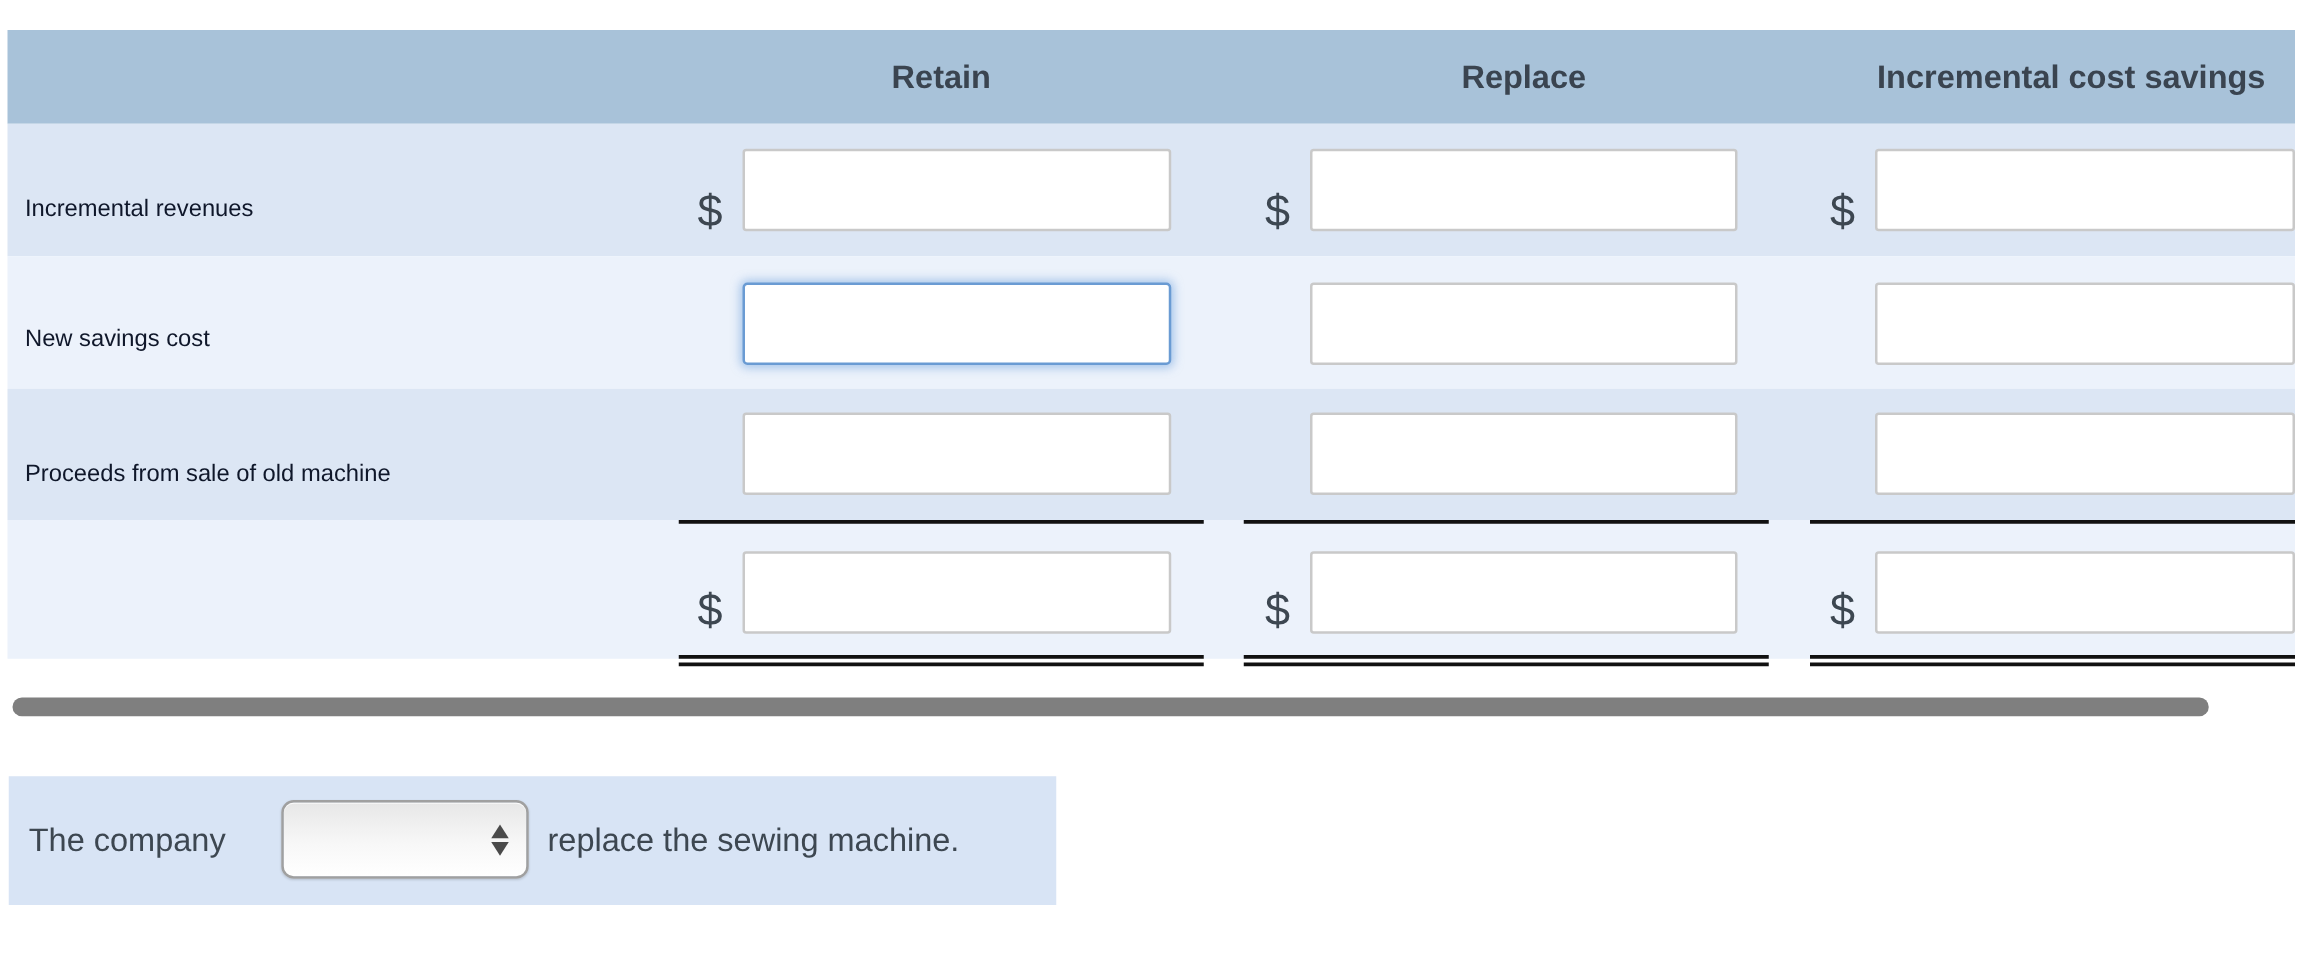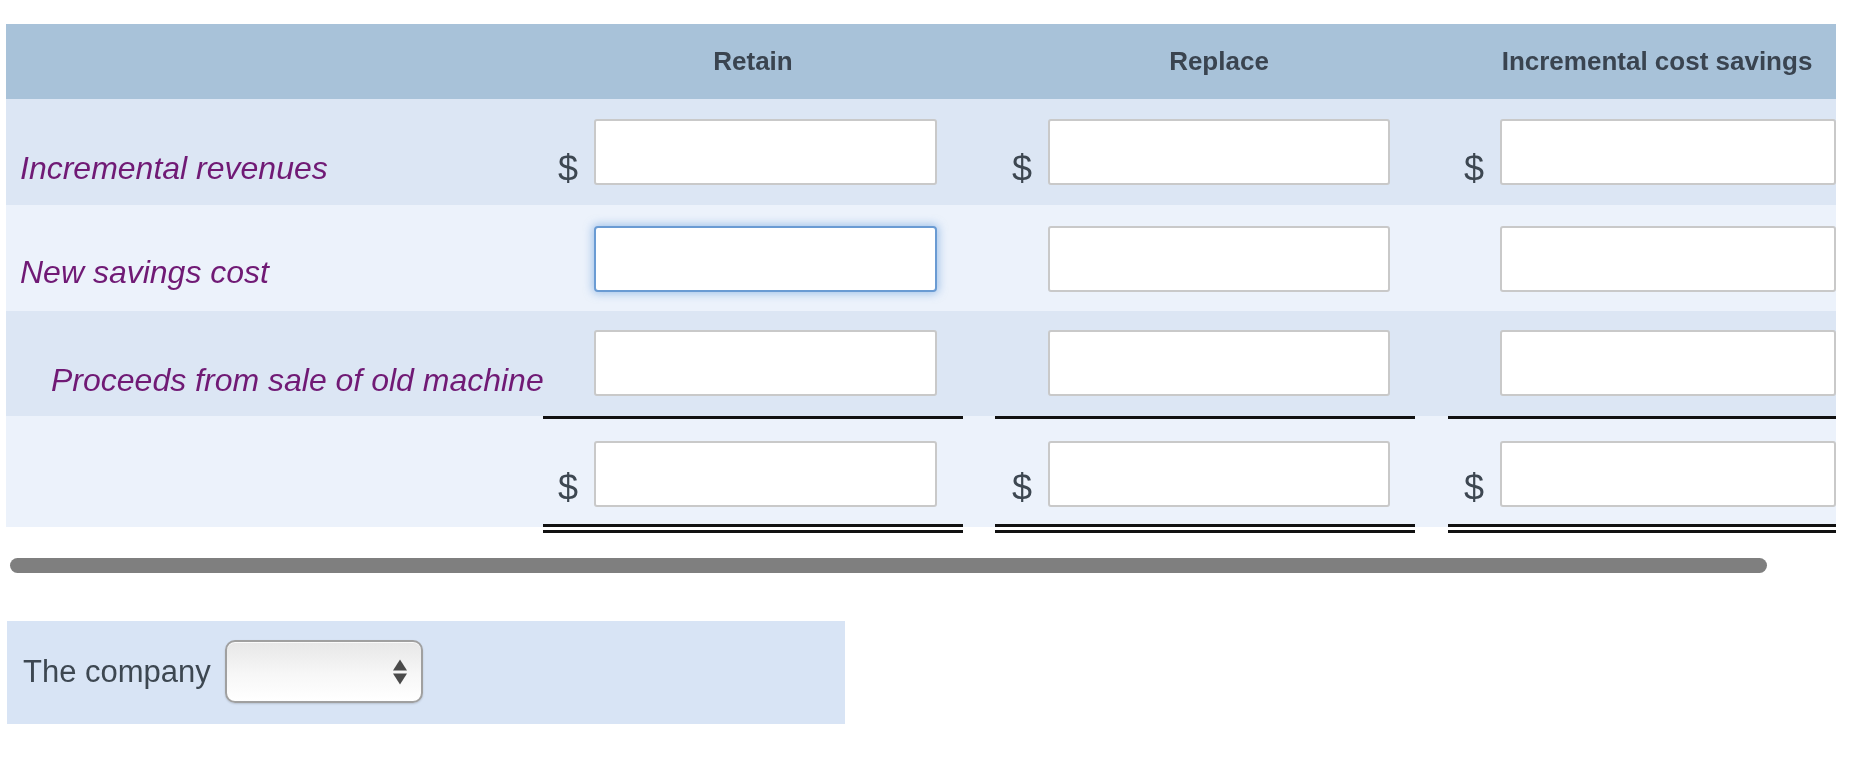--- a/index.html
+++ b/index.html
@@ -17,21 +17,21 @@
   .row-band { left:6px; width:1830px; }
   .row-dark  { background:#dce6f4; }
   .row-light { background:#ecf2fb; }
 
   .header-label {
     top:24px; height:75px; line-height:75px; width:500px;
     text-align:center; font-size:26px; font-weight:bold; color:#3a4450;
   }
 
   .row-label {
-    height:40px; line-height:40px; font-size:32px; color:#701a75; white-space:nowrap;font-style:italic;
+    height:40px; line-height:40px; font-size:19px; color:#0f172a; white-space:nowrap;
   }
 
   .dollar {
     width:58px; height:46px; line-height:46px; text-align:right;
     font-size:36px; color:#3d4751;
   }
 
   .cell-input {
     height:66px; background:#ffffff;
     border:2px solid #c9c9c9; border-radius:3px;
@@ -45,21 +45,21 @@
   .single-rule { top:416px; height:3px; background:#111111; }
   .double-rule { top:524px; height:9px; border-top:3px solid #111111; border-bottom:3px solid #111111; background:transparent; }
 
   .scroll-thumb {
     left:10px; top:558px; width:1757px; height:15px;
     background:#7f7f7f; border-radius:8px;
   }
 
   .bottom-panel { left:7px; top:621px; width:838px; height:103px; background:#d8e4f5; }
 
-  .panel-text { height:40px; line-height:40px; font-size:31px; color:#3d4751; white-space:nowrap; }
+  .panel-text { height:40px; line-height:40px; font-size:26px; color:#3d4751; white-space:nowrap; }
 
   .select-box {
     left:225px; top:640px; width:198px; height:63px;
     border:2px solid #a0a0a0; border-radius:10px;
     background:linear-gradient(#e7e7e7, #f7f7f7 55%, #ffffff);
     box-shadow:inset 0 1px 0 rgba(255,255,255,0.8), 0 1px 2px rgba(0,0,0,0.15);
     cursor:pointer;
   }
   .select-arrows {
     position:absolute; right:14px; top:50%; transform:translateY(-50%);
@@ -93,21 +93,21 @@
   <div class="abs dollar" style="left:1426px; top:146px;">$</div>
   <input class="abs cell-input" style="left: 594px; top: 119px; width: 343px;" value="">
   <input class="abs cell-input" style="left: 1048px; top: 119px; width: 342px;" value="">
   <input class="abs cell-input" style="left: 1500px; top: 119px; width: 336px;" value="">
 
   <div class="abs row-label" style="left:20px; top:252px;">New savings cost</div>
   <input class="abs cell-input focused" style="left: 594px; top: 226px; width: 343px;" value="">
   <input class="abs cell-input" style="left: 1048px; top: 226px; width: 342px;" value="">
   <input class="abs cell-input" style="left: 1500px; top: 226px; width: 336px;" value="">
 
-  <div class="abs row-label" style="left:20px; top:360px;margin-left:31px;">Proceeds from sale of old machine</div>
+  <div class="abs row-label" style="left:20px; top:360px;">Proceeds from sale of old machine</div>
   <input class="abs cell-input" style="left: 594px; top: 330px; width: 343px;" value="">
   <input class="abs cell-input" style="left: 1048px; top: 330px; width: 342px;" value="">
   <input class="abs cell-input" style="left: 1500px; top: 330px; width: 336px;" value="">
 
   <div class="abs single-rule" style="left:543px;  width:420px;"></div>
   <div class="abs single-rule" style="left:995px;  width:420px;"></div>
   <div class="abs single-rule" style="left:1448px; width:388px;"></div>
 
   <div class="abs dollar" style="left:520px;  top:465px;">$</div>
   <div class="abs dollar" style="left:974px;  top:465px;">$</div>
@@ -125,14 +125,15 @@
   <div class="abs bottom-panel"></div>
   <div class="abs panel-text" style="left:23px; top:652px;">The company</div>
 
   <div class="abs select-box">
     <span class="select-arrows">
       <span class="up"></span>
       <span class="down"></span>
     </span>
   </div>
 
+  <div class="abs panel-text" style="left:438px; top:652px;">replace the sewing machine.</div>
 
 </div>
 
 </body></html>

